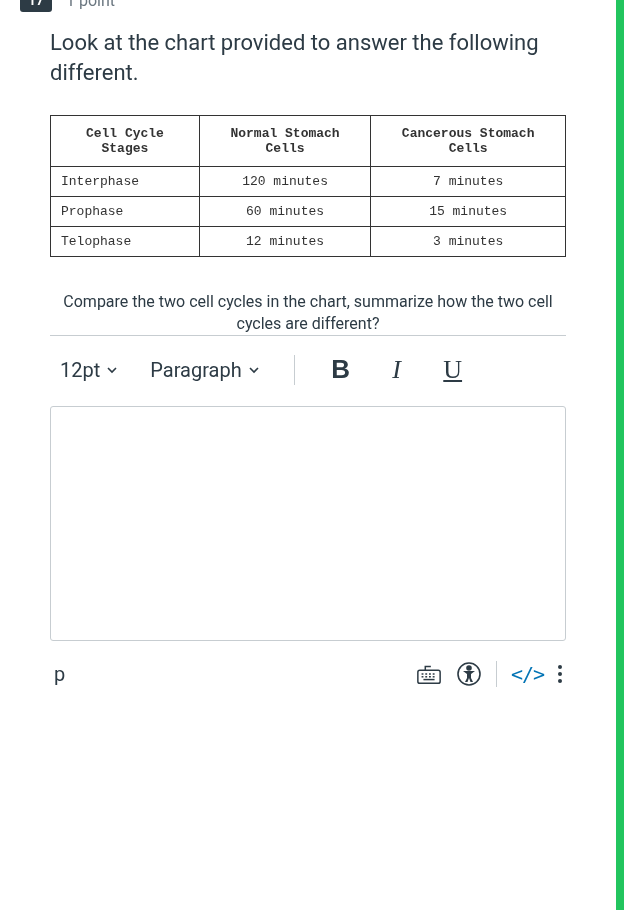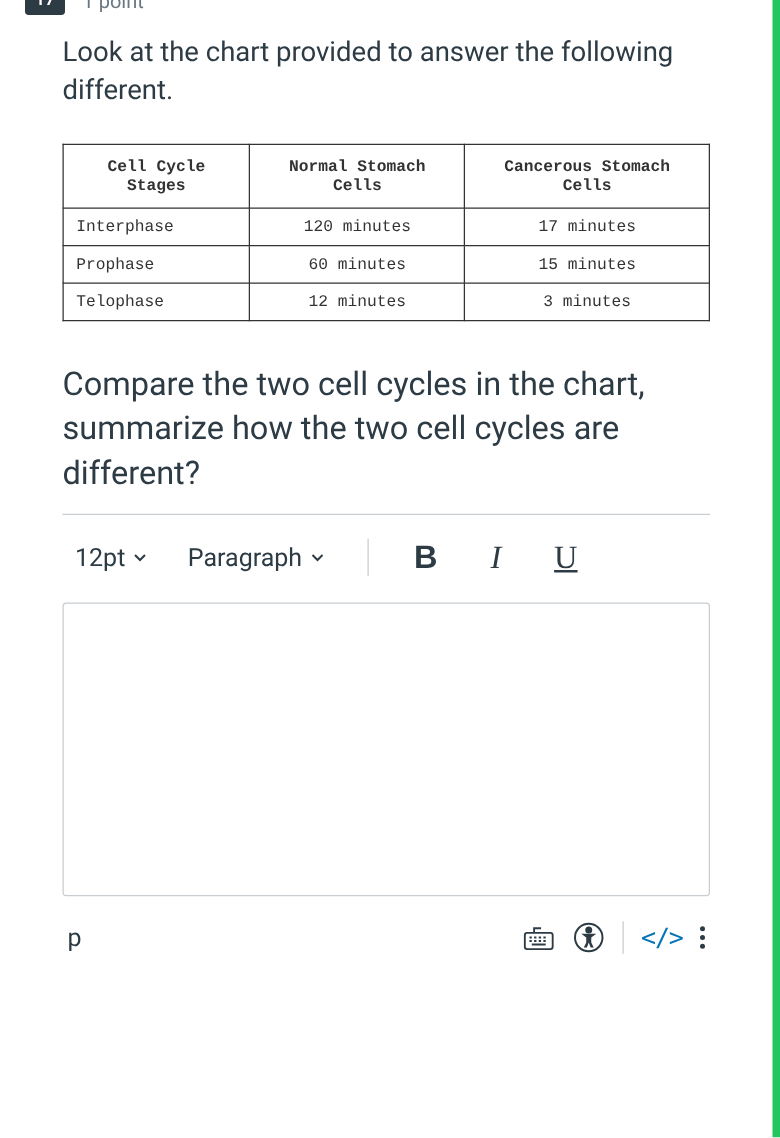--- a/index.html
+++ b/index.html
@@ -12,21 +12,21 @@
       background: #fff;
       width: 624px;
       height: 910px;
       overflow: hidden;
       color: #2d3b45;
       position: relative;
     }
     .page {
       padding: 0 50px 0 50px;
       height: 100%;
-      border-right: 6px solid #22c55e;
+      border-right: 8px solid #22c55e;
     }
     .top-row {
       display: flex;
       align-items: center;
       height: 16px;
       overflow: hidden;
       margin-left: -30px;
       margin-bottom: 12px;
     }
     .qnum-badge {
@@ -71,24 +71,24 @@
     }
     table.data-table td:first-child {
       text-align: left;
       margin-left: 22px;
     }
     table.data-table td:nth-child(2),
     table.data-table td:nth-child(3) {
       text-align: center;
     }
     .question-text {
-      font-size: 26px;
+      font-size: 16px;
       line-height: 1.35;
       color: #2d3b45;
-      margin-bottom: 14px;
+      text-align: center;
     }
     .editor-wrap {
       border-top: 1px solid #c7cdd1;
     }
     .toolbar {
       display: flex;
       align-items: center;
       padding: 14px 2px;
       gap: 16px;
     }
@@ -199,21 +199,21 @@
       <tr>
         <th>Cell Cycle Stages</th>
         <th>Normal Stomach Cells</th>
         <th>Cancerous Stomach Cells</th>
       </tr>
     </thead>
     <tbody>
       <tr>
         <td>Interphase</td>
         <td>120 minutes</td>
-        <td>17 minutes</td>
+        <td>7 minutes</td>
       </tr>
       <tr>
         <td>Prophase</td>
         <td>60 minutes</td>
         <td>15 minutes</td>
       </tr>
       <tr>
         <td>Telophase</td>
         <td>12 minutes</td>
         <td>3 minutes</td>

